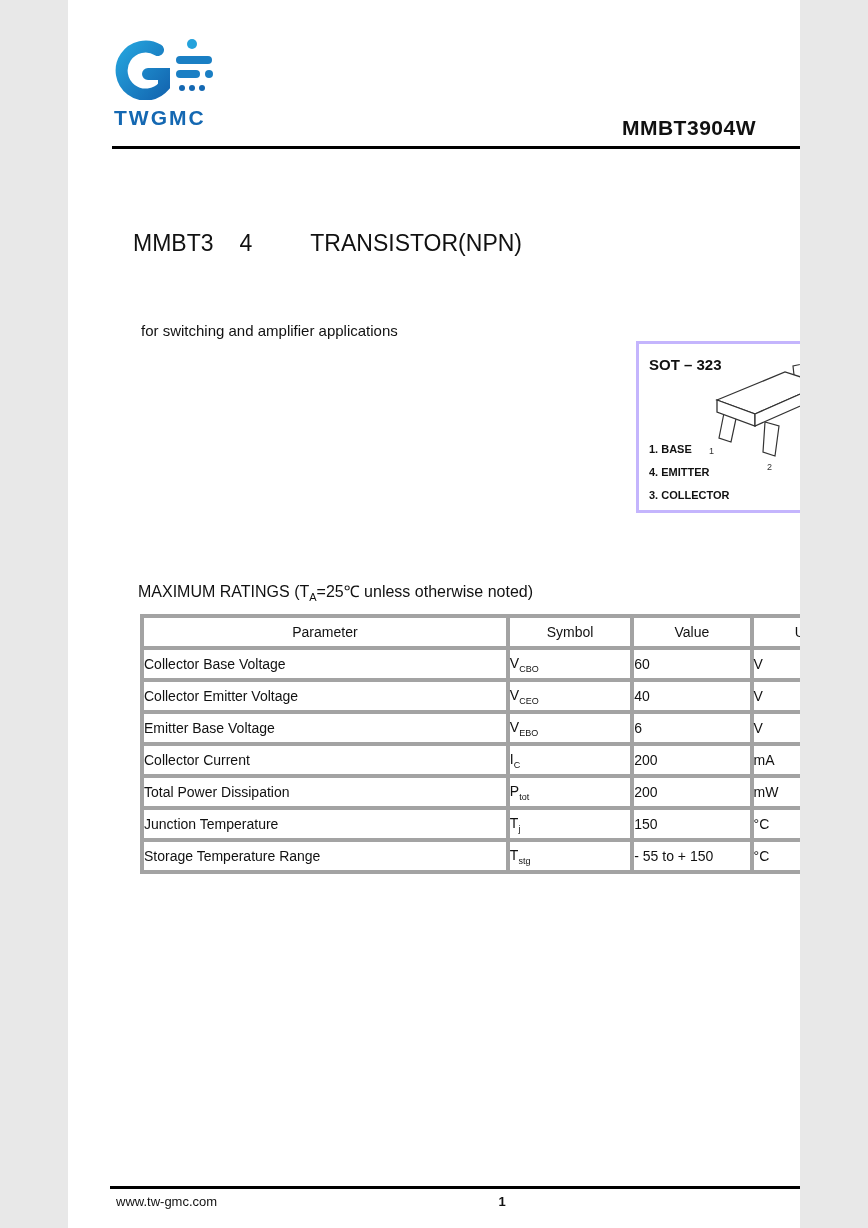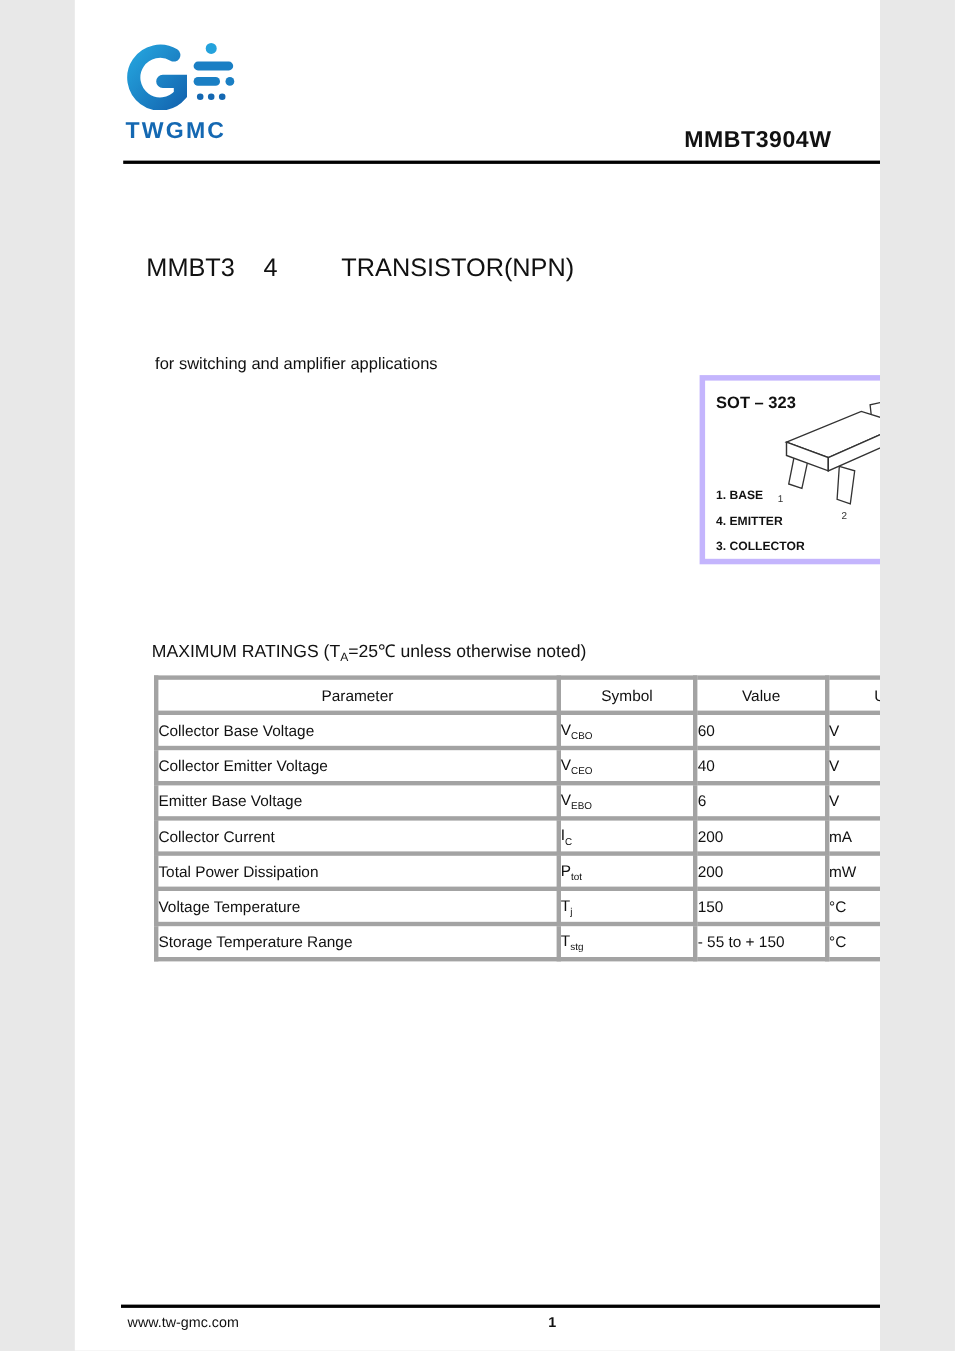--- a/index.html
+++ b/index.html
@@ -26,21 +26,21 @@
     position:absolute;left:44px;top:146px;width:780px;height:3px;background:#000;
   }
   
   .doc-title{position:absolute;left:65px;top:230px;font-size:23px;font-weight:normal;margin:0;}
   .doc-title .t2{margin-left:26px;}
   .doc-title .t3{margin-left:58px;}
   .description{position:absolute;left:73px;top:322px;font-size:15px;margin:0;}
   
   .package-box{
     position:absolute;left:568px;top:341px;width:222px;height:172px;
-    border:5px solid #c4b5fd;box-sizing:border-box;text-decoration:underline;
+    border:3px solid #c4b5fd;box-sizing:border-box;text-decoration:underline;
   }
   .pkg-title{position:absolute;left:10px;top:12px;font-size:15px;font-weight:bold;}
   .pkg-drawing{position:absolute;right:2px;top:16px;}
   .pin-list{position:absolute;left:10px;top:94px;font-size:11px;font-weight:bold;line-height:23px;}
   
   .ratings-heading{position:absolute;left:70px;top:580px;font-size:16px;}
   .ratings-heading sub{font-size:11px;}
   .ratings-table{
     position:absolute;left:72px;top:614px;width:725px;
     border-collapse:collapse;border:2px solid #000;
@@ -161,21 +161,21 @@
         <td class="center">200</td>
         <td class="center">mA</td>
       </tr>
       <tr>
         <td class="param">Total Power Dissipation</td>
         <td class="center"><span>P</span><sub>tot</sub></td>
         <td class="center">200</td>
         <td class="center">mW</td>
       </tr>
       <tr>
-        <td class="param">Voltage Temperature</td>
+        <td class="param">Junction Temperature</td>
         <td class="center"><span>T</span><sub>j</sub></td>
         <td class="center">150</td>
         <td class="center">°C</td>
       </tr>
       <tr>
         <td class="param">Storage Temperature Range</td>
         <td class="center"><span>T</span><sub>stg</sub></td>
         <td class="center">- 55 to + 150</td>
         <td class="center">°C</td>
       </tr>

